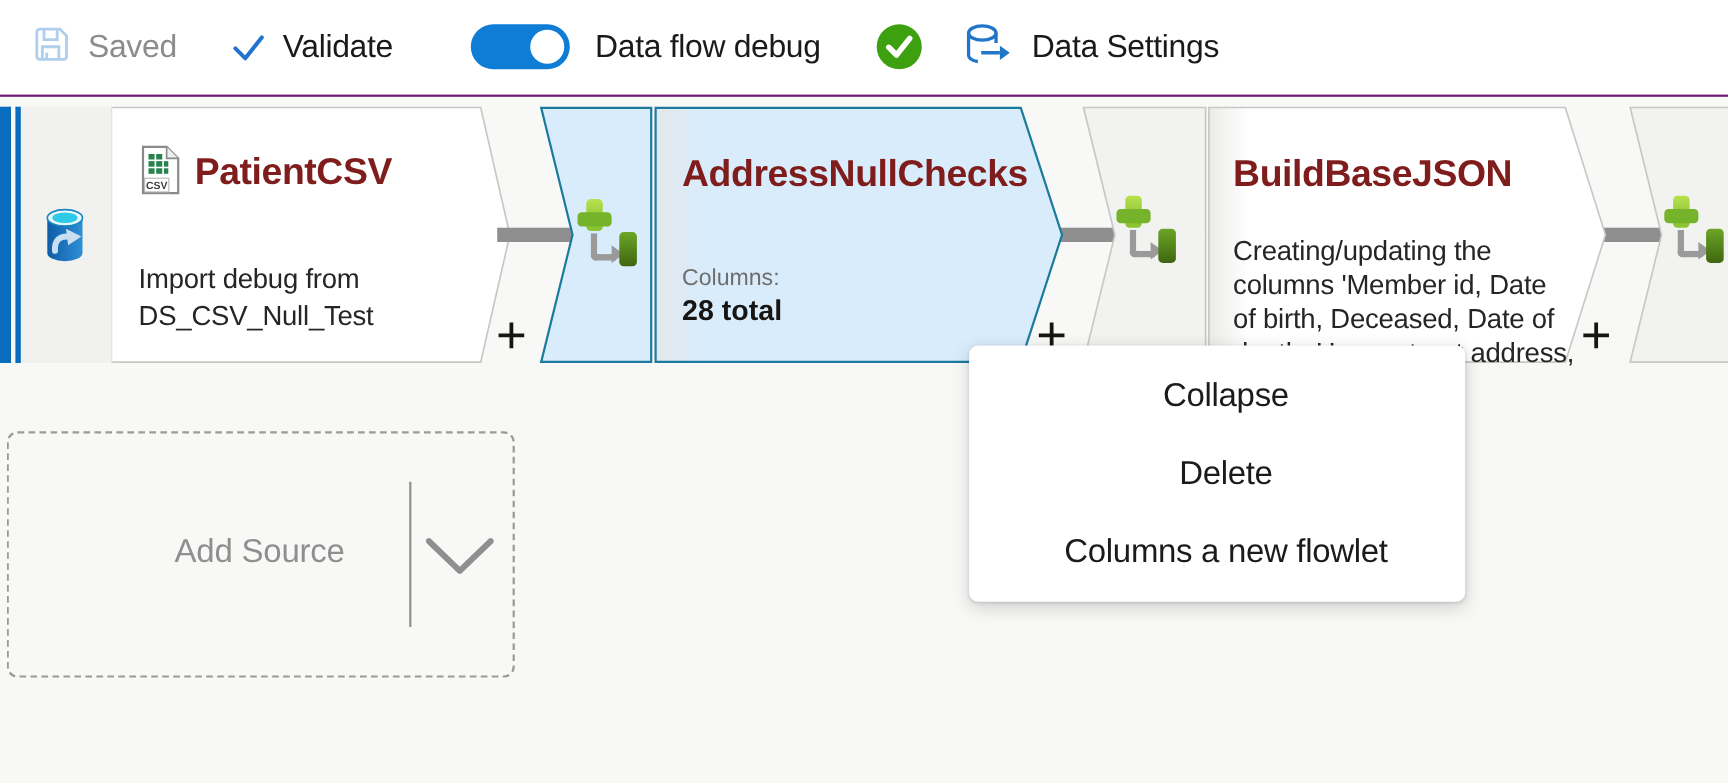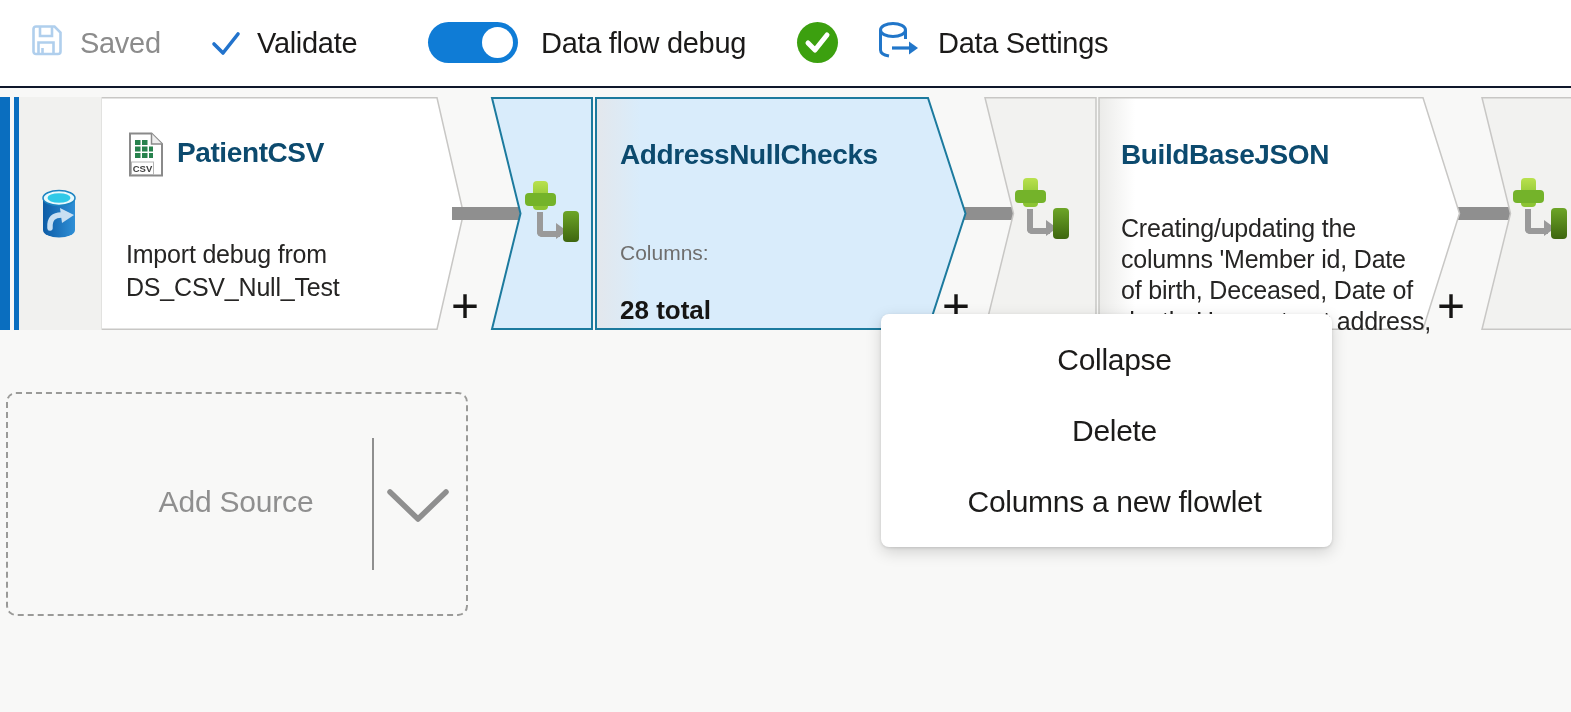--- a/index.html
+++ b/index.html
@@ -4,35 +4,35 @@
 <style>
   html,body{margin:0;padding:0;background:#e9e9e9;}
   #app{
     position:relative;width:1571px;height:712px;overflow:hidden;
     background:#f8f8f7;font-family:"Liberation Sans",sans-serif;color:#1b1a19;
     -webkit-font-smoothing:antialiased;
   }
   .abs{position:absolute;}
 
   
-  #toolbar{position:absolute;left:0;top:0;width:1571px;height:86px;background:#ffffff;border-bottom:2px solid #0f172a;}
+  #toolbar{position:absolute;left:0;top:0;width:1571px;height:86px;background:#ffffff;border-bottom:2px solid #701a75;}
   .tb-text{position:absolute;top:0;height:86px;line-height:86px;font-size:29px;letter-spacing:-0.3px;white-space:nowrap;}
   .tb-gray{color:#8c8c8c;}
   .toggle{position:absolute;left:428px;top:22px;width:90px;height:41px;border-radius:21px;background:#0f7cd6;cursor:pointer;}
   .toggle .knob{position:absolute;right:5px;top:5px;width:31px;height:31px;border-radius:50%;background:#ffffff;}
   .badge{position:absolute;left:797px;top:22px;width:41px;height:41px;border-radius:50%;background:#3ca00f;}
 
   
   #shapes{position:absolute;left:0;top:0;pointer-events:none;}
   #shapes [data-interactable="true"]{pointer-events:auto;}
 
-  .node-title{position:absolute;font-size:28px;font-weight:bold;letter-spacing:-0.4px;white-space:nowrap;color:#0c4a6e;}
+  .node-title{position:absolute;font-size:34px;font-weight:bold;letter-spacing:-0.4px;white-space:nowrap;color:#7f1d1d;}
   .node-desc{position:absolute;font-size:25px;line-height:33px;color:#262524;letter-spacing:-0.2px;white-space:nowrap;}
   .cols-label{position:absolute;font-size:21px;color:#6f6e6d;white-space:nowrap;}
-  .cols-value{position:absolute;font-size:26px;font-weight:bold;color:#161514;white-space:nowrap;margin-top:28px;}
+  .cols-value{position:absolute;font-size:26px;font-weight:bold;color:#161514;white-space:nowrap;}
   .plus{position:absolute;font-size:48px;font-weight:100;color:#161514;transform:translate(-50%,-50%);cursor:pointer;line-height:1;}
 
   .stripe{position:absolute;top:97px;height:233px;background:#0a6ebf;}
   #src-panel{position:absolute;left:19px;top:97px;width:82px;height:233px;background:#f1f1ef;border-right:1px solid #e2e2e0;}
 
   
   .stream{position:absolute;width:56px;height:68px;}
   .stream .pv{position:absolute;left:9px;top:0;width:15px;height:29px;border-radius:4px;background:linear-gradient(180deg,#b9e14e 0%,#8cc433 70%);}
   .stream .ph{position:absolute;left:1px;top:12px;width:31px;height:13px;border-radius:4px;background:#74b32a;}
   .stream .elbow{position:absolute;left:13px;top:31px;width:17px;height:19px;border-left:6px solid #9a9a9a;border-bottom:6px solid #9a9a9a;border-bottom-left-radius:5px;}

